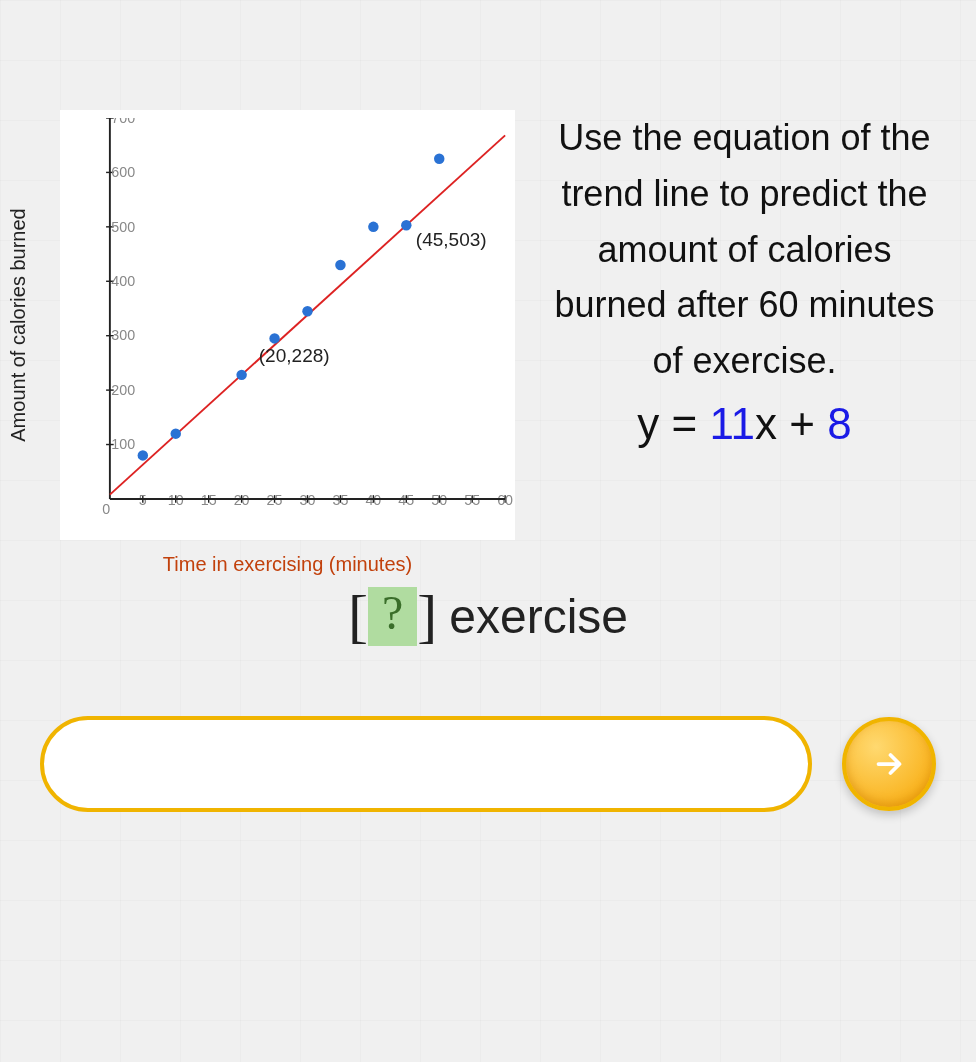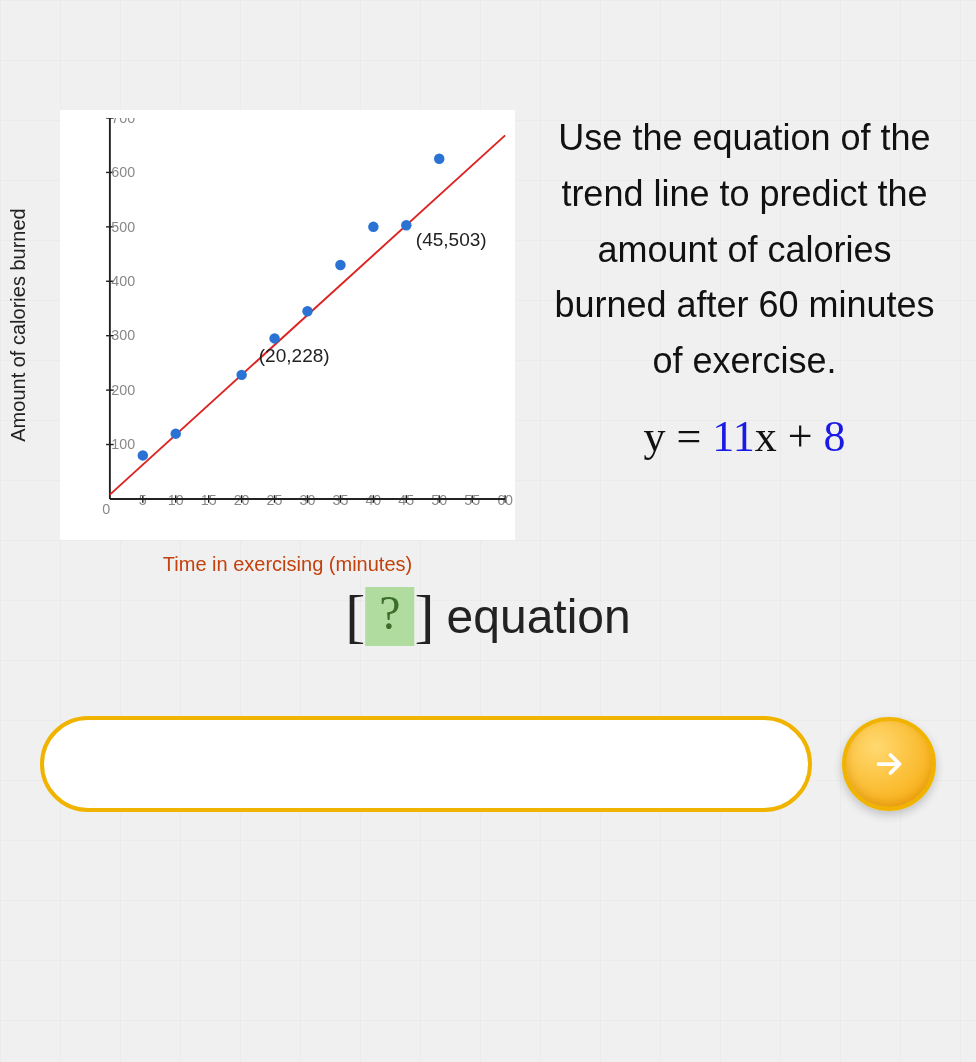--- a/index.html
+++ b/index.html
@@ -92,22 +92,22 @@
       padding-left: 28px;
       text-align: center;
     }
     .question-text {
       font-size: 36px;
       line-height: 1.55;
       color: #111;
     }
     .equation {
       font-size: 44px;
-      margin-top: 22px;
-      font-family: Liberation Serif, serif;
+      margin-top: 10px;
+      font-family: Liberation Sans, sans-serif;
       color: #111;
     }
     .eq-slope, .eq-int {
       color: #1a1ae6;
     }
     .answer-blank {
       position: absolute;
       top: 582px;
       left: 50%;
       transform: translateX(-50%);
@@ -253,21 +253,21 @@
     </div>
   </div>
 </div>
 
 <div class="answer-blank">
   <span class="blank-box">
     <span class="bracket">[</span>
     <span class="qmark">?</span>
     <span class="bracket">]</span>
   </span>
-  <span class="unit-label">equation</span>
+  <span class="unit-label">exercise</span>
 </div>
 
 <div class="input-row">
   <input class="answer-input" type="text" value="" style="">
   <button class="submit-btn">
     <svg viewBox="0 0 24 24">
       <path d="M5 12h12M13 6l6 6-6 6" stroke="#fff" stroke-width="2.5" fill="none" stroke-linecap="round" stroke-linejoin="round"></path>
     </svg>
   </button>
 </div>

